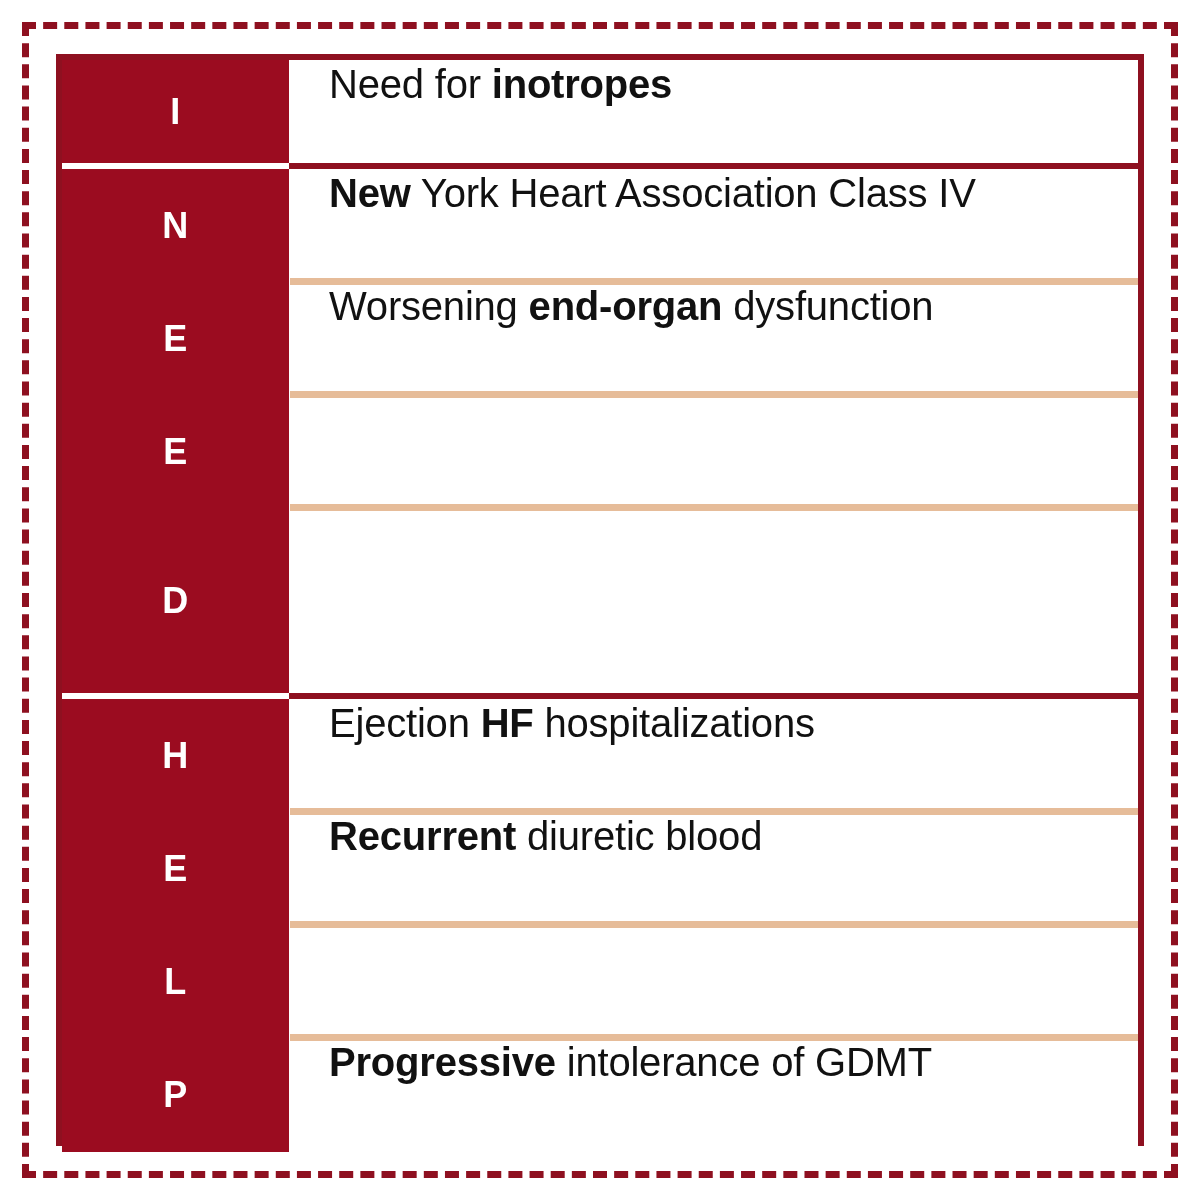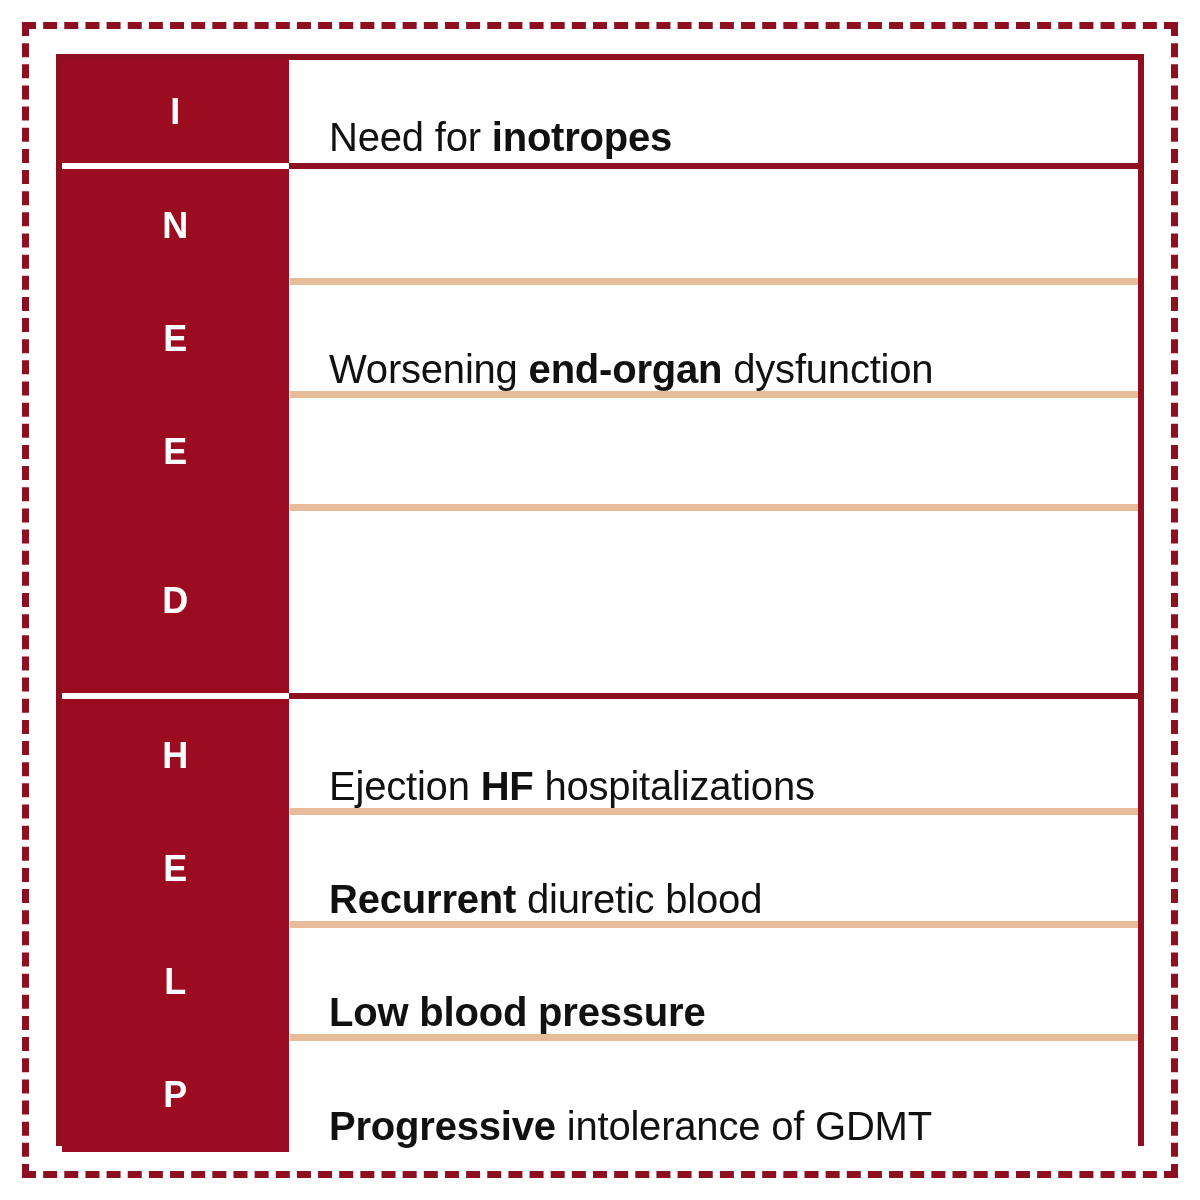--- a/index.html
+++ b/index.html
@@ -99,21 +99,21 @@
     top: -6px;
     height: 6px;
     background: #ffffff;
     z-index: 6;
   }
 
   .text-cell {
     flex: 1 1 auto;
     background: #ffffff;
     display: flex;
-    align-items: flex-end;
+    align-items: flex-start;
     padding: 0 28px 0 40px;
     box-sizing: border-box;
     color: #111111;
     font-size: 40px;
     line-height: 1.24;
     letter-spacing: -0.2px;
   }
   .text-cell .t { display: block; }
   .text-cell b { font-weight: bold; }
 
@@ -145,20 +145,23 @@
           <span class="t"><span>Need for </span><b>inotropes</b></span>
         </div>
       </div>
     </div>
 
     <div class="section">
       <div class="row h-n">
         <div class="letter-cell">
           <span>N</span>
         </div>
+        <div class="text-cell">
+          <span class="t"><b>New</b><span> York Heart Association Class IV</span></span>
+        </div>
       </div>
       <div class="row h-e1">
         <div class="letter-cell">
           <span>E</span>
         </div>
         <div class="text-cell">
           <span class="t"><span>Worsening </span><b>end-organ</b><span> dysfunction</span></span>
         </div>
       </div>
       <div class="row h-e2">
@@ -187,23 +190,20 @@
           <span>E</span>
         </div>
         <div class="text-cell">
           <span class="t"><b>Recurrent</b><span> diuretic blood</span></span>
         </div>
       </div>
       <div class="row h-l">
         <div class="letter-cell">
           <span>L</span>
         </div>
-        <div class="text-cell">
-          <span class="t"><b>Low blood pressure</b></span>
-        </div>
       </div>
       <div class="row h-p">
         <div class="letter-cell">
           <span>P</span>
         </div>
         <div class="text-cell">
           <span class="t"><b>Progressive</b><span> intolerance of GDMT</span></span>
         </div>
       </div>
     </div>

